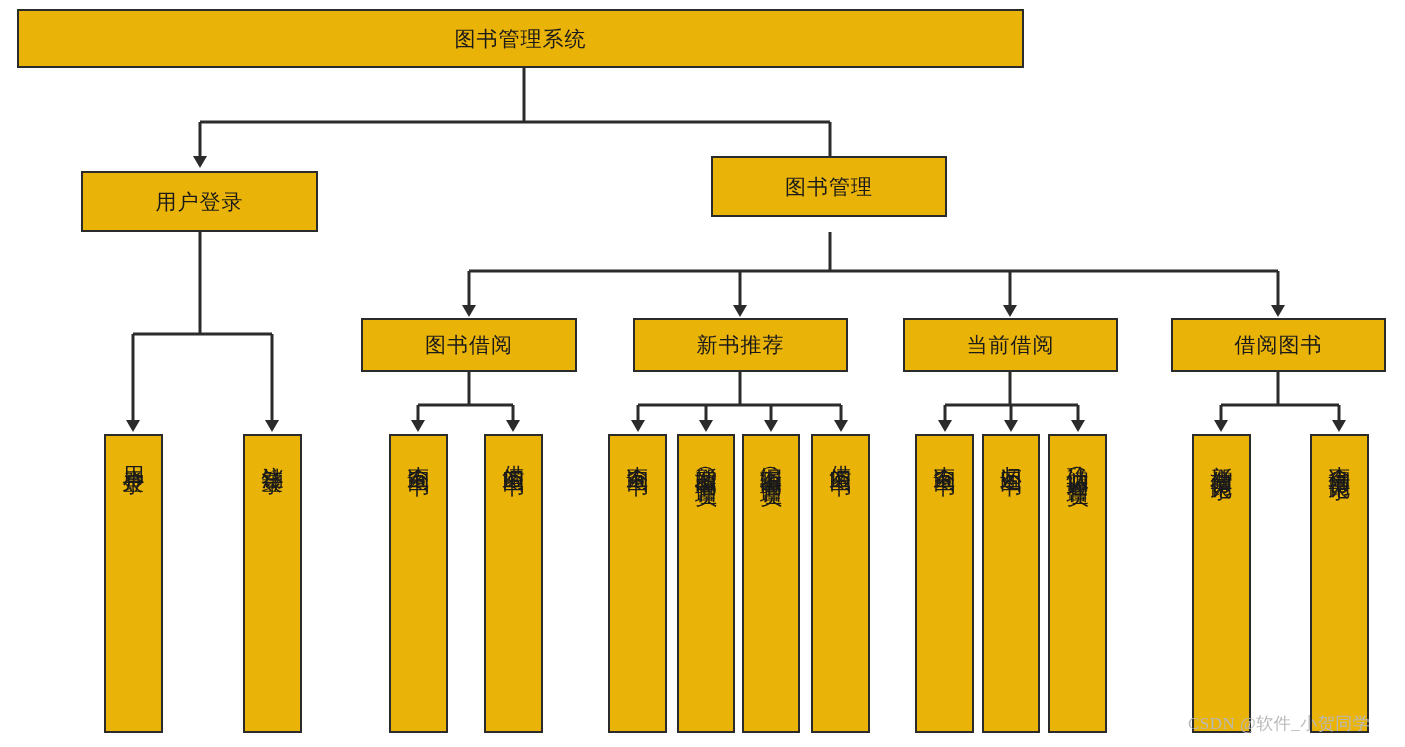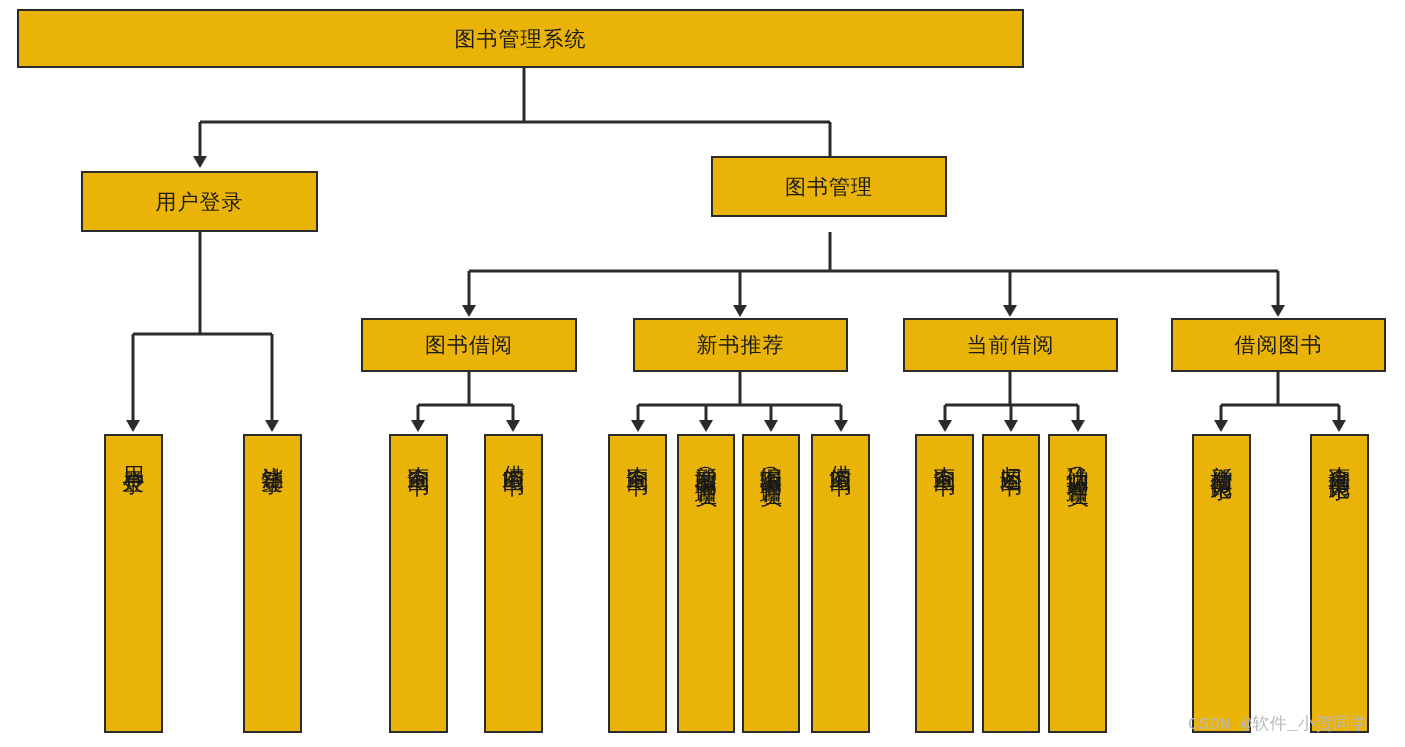--- a/index.html
+++ b/index.html
@@ -58,21 +58,21 @@
     line-height: 1.0;
   }
   .watermark {
     position: absolute;
     left: 1188px;
     top: 712px;
     font-size: 17px;
     color: #b9b9b9;
     white-space: nowrap;
     letter-spacing: 0.5px;
-    font-family: Liberation Mono, monospace;
+    font-family: Liberation Serif, serif;
   }
 </style>
 </head>
 <body>
 
 <div id="diagram-root">
 
   <svg id="edge-layer" viewBox="0 0 1405 747" width="1405" height="747" xmlns="http://www.w3.org/2000/svg">
     <defs>
       <marker id="arrow" viewBox="0 0 12 14" refX="1" refY="7" markerWidth="12" markerHeight="14" orient="auto-start-reverse" markerUnits="userSpaceOnUse">

